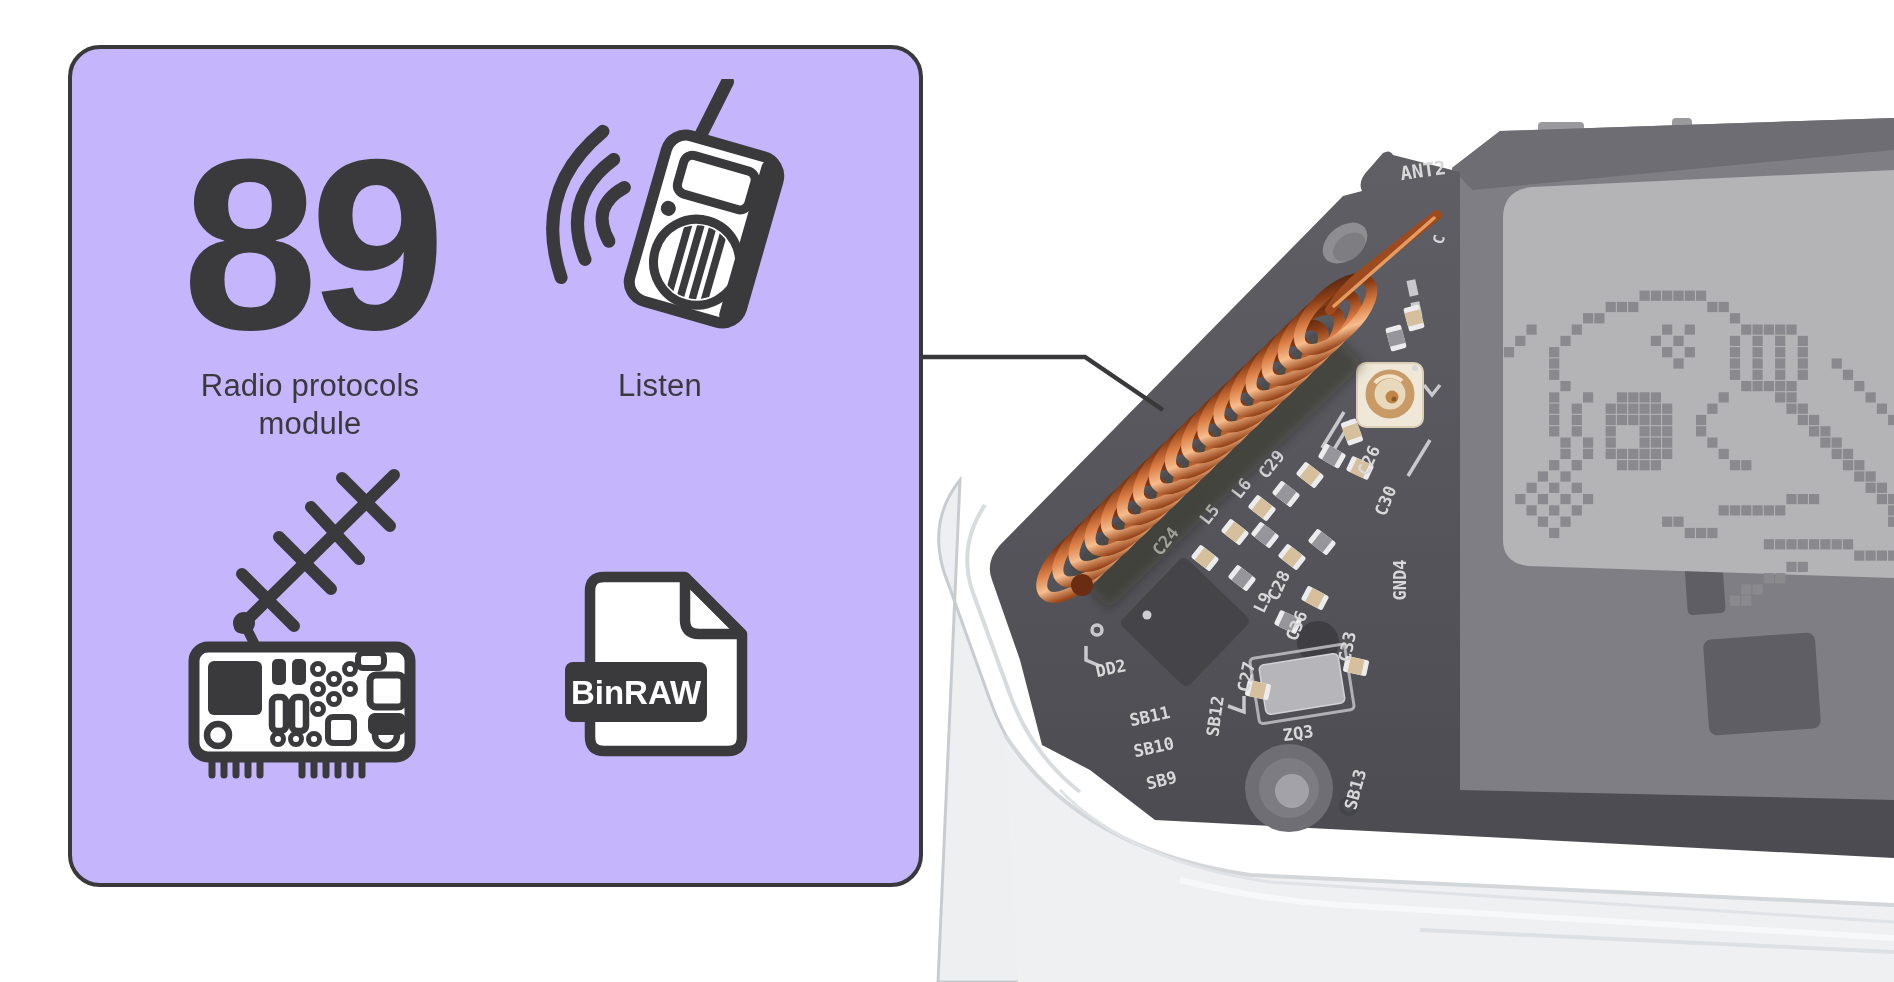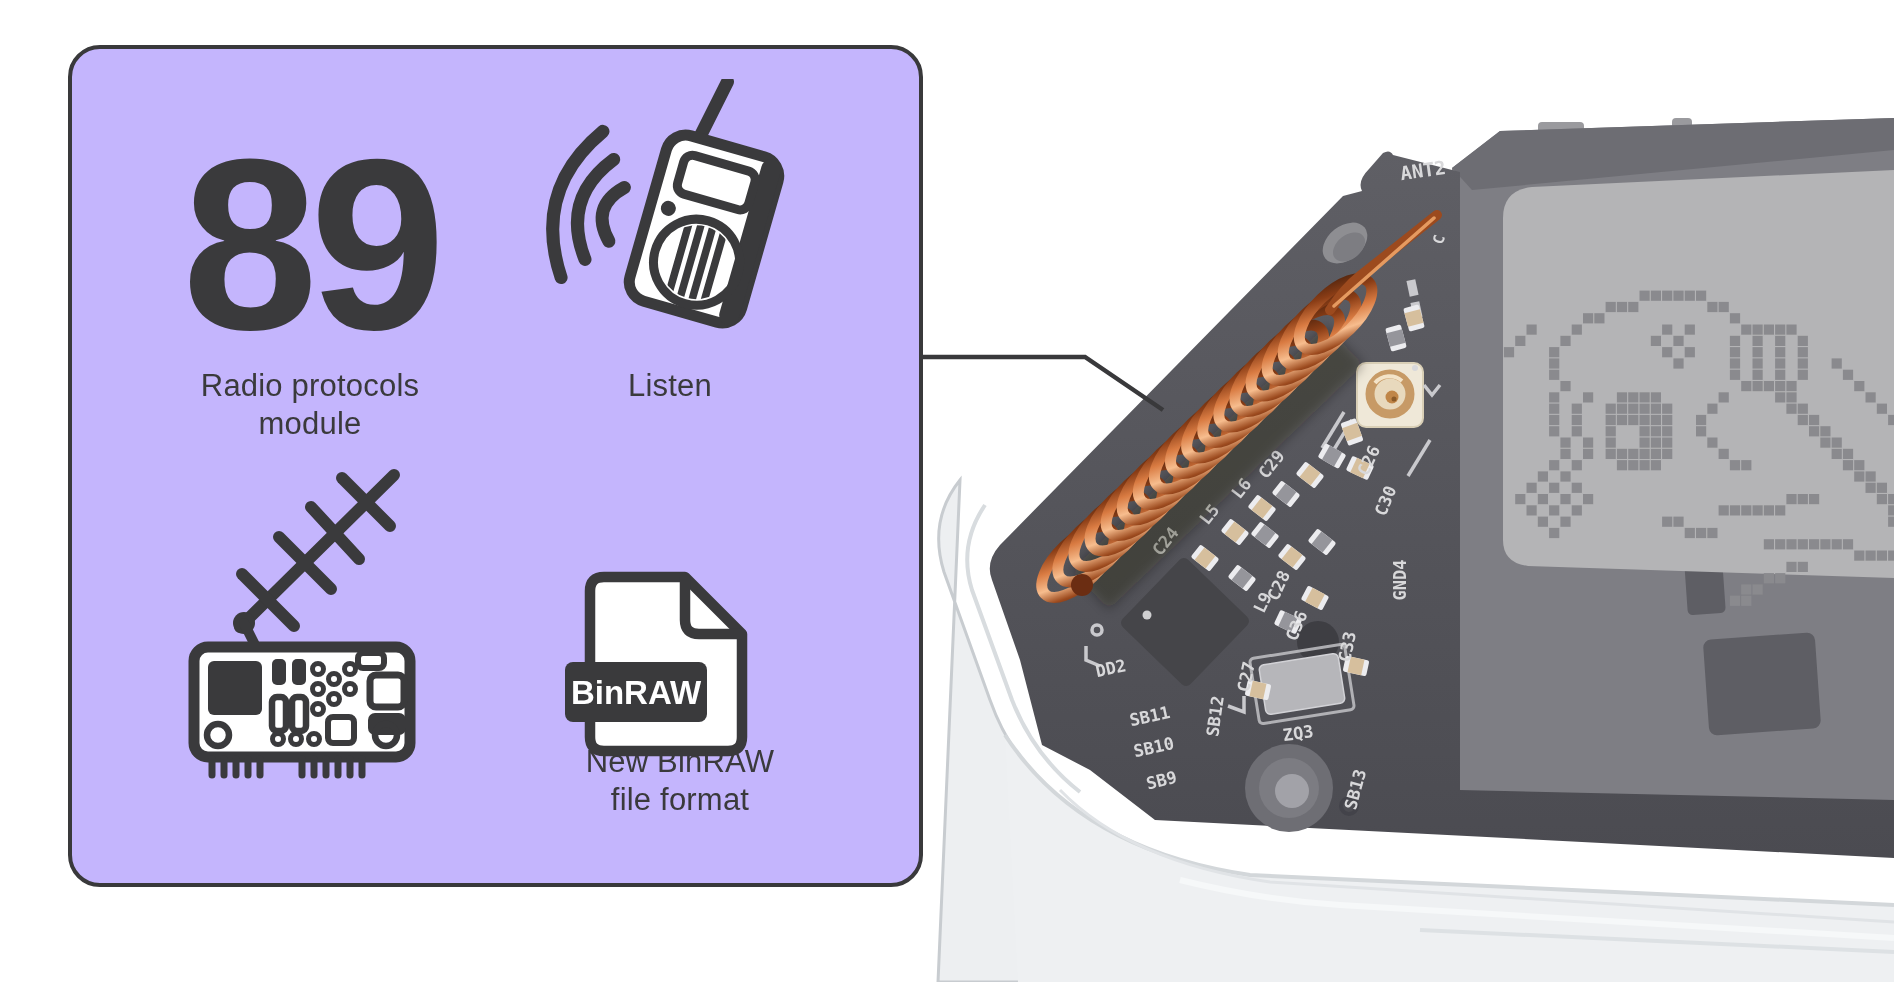--- a/index.html
+++ b/index.html
@@ -6,21 +6,21 @@
   .stage{position:relative;width:1894px;height:982px;overflow:hidden;background:#ffffff;
          font-family:"Liberation Sans",sans-serif;color:#3a3a3c;}
   .device-svg{position:absolute;left:0;top:0;z-index:1;}
   .card{position:absolute;left:68px;top:45px;width:855px;height:842px;z-index:2;
         border:4.5px solid #39393b;border-radius:32px;background:#c4b5fd;box-sizing:border-box;}
   .card .abs{position:absolute;}
   .stat{left:36px;top:74px;width:404px;text-align:center;font-size:244px;line-height:1;
         font-weight:bold;letter-spacing:-8px;color:#3a3a3c;}
   .flabel{font-size:31px;line-height:38px;text-align:center;color:#3a3a3c;letter-spacing:.2px;}
   .l-stat{left:38px;top:318px;width:400px;}
-  .l-walkie{left:408px;top:318px;width:380px;}
+  .l-walkie{left:398px;top:318px;width:380px;}
   .l-module{left:38px;top:694px;width:400px;}
   .l-binraw{left:418px;top:694px;width:380px;}
   .ic{position:absolute;}
   .silk{font-family:"DejaVu Sans Mono",monospace;font-weight:bold;fill:#d8d8da;}
   .badge-text{font-family:"Liberation Sans",sans-serif;font-weight:bold;fill:#ffffff;}
 </style>
 </head>
 <body>
 
 <div class="stage">
@@ -517,19 +517,15 @@
     </svg>
 
     <svg class="ic" style="left:455px;top:490px" width="300" height="260" viewBox="0 0 300 260">
       <g fill="#ffffff" stroke="#3a3a3c" stroke-width="10.5" stroke-linejoin="round">
         <path d="M 77,38 Q 63,38 63,52 L 63,198 Q 63,212 77,212 L 201,212 Q 215,212 215,198 L 215,95 L 158,38 Z"></path>
         <path d="M 158,38 L 158,81 Q 158,95 172,95 L 215,95" fill="none"></path>
       </g>
       <rect x="38" y="123" width="142" height="60" rx="8" fill="#3a3a3c"></rect>
       <text class="badge-text" x="109" y="165" font-size="33" text-anchor="middle">BinRAW</text>
     </svg>
-    <div class="abs flabel l-binraw">
-      <span>New BinRAW</span><br>
-      <span>file format</span>
-    </div>
 
   </div>
 </div>
 
 </body></html>

